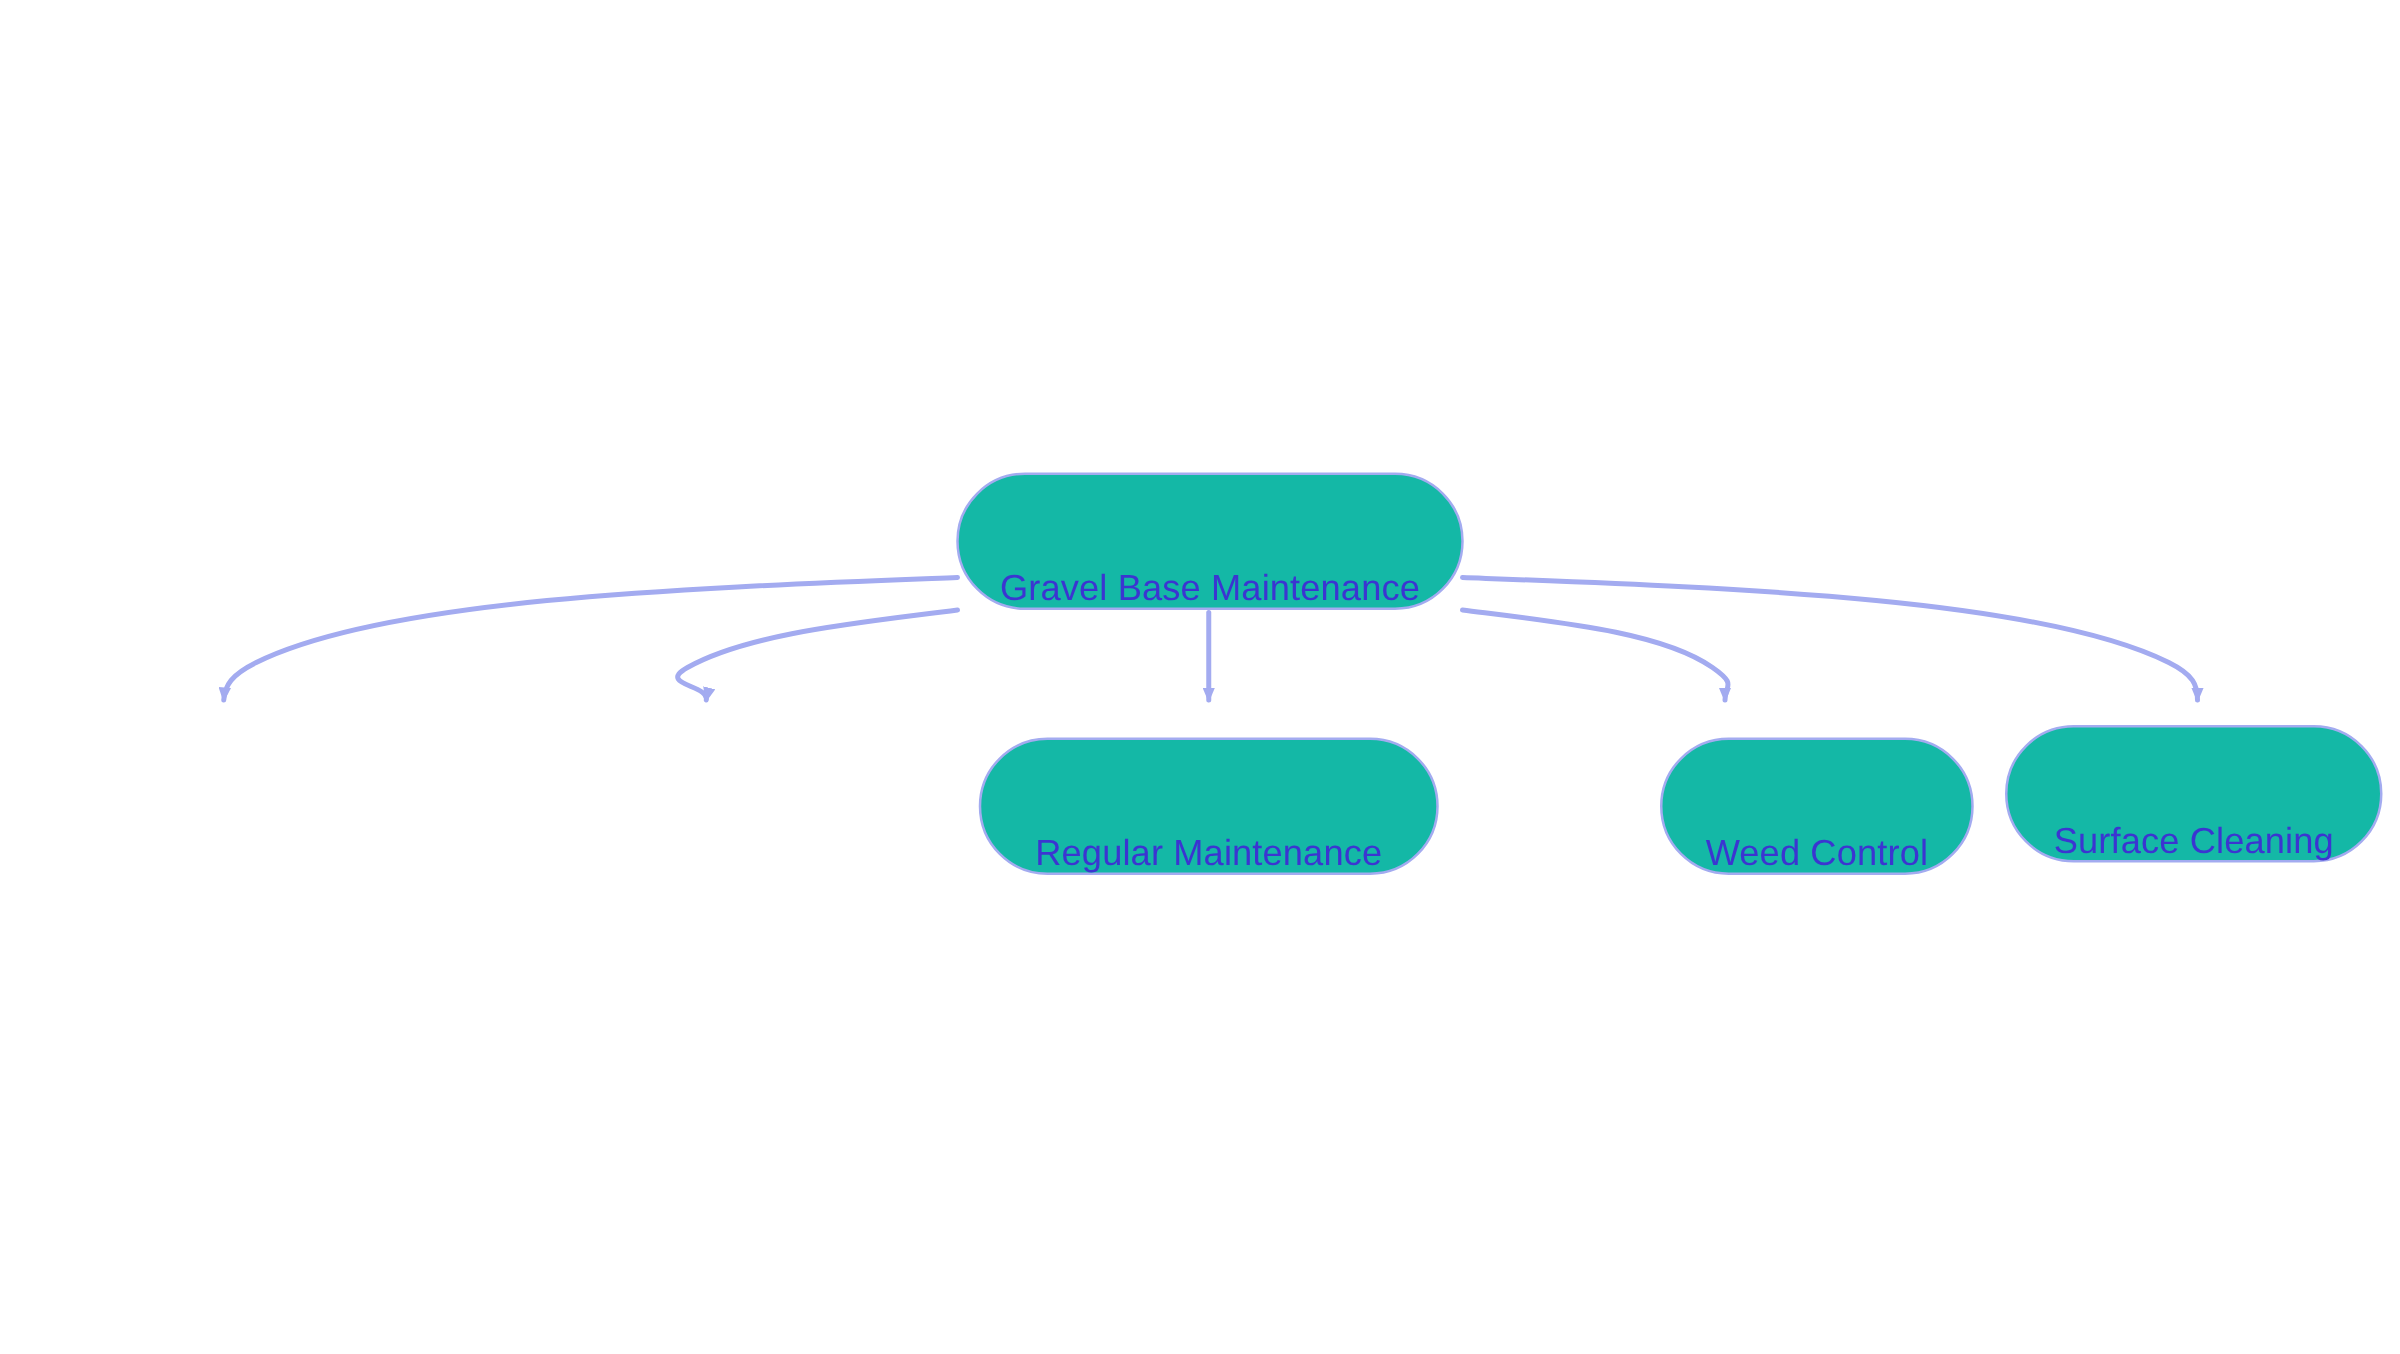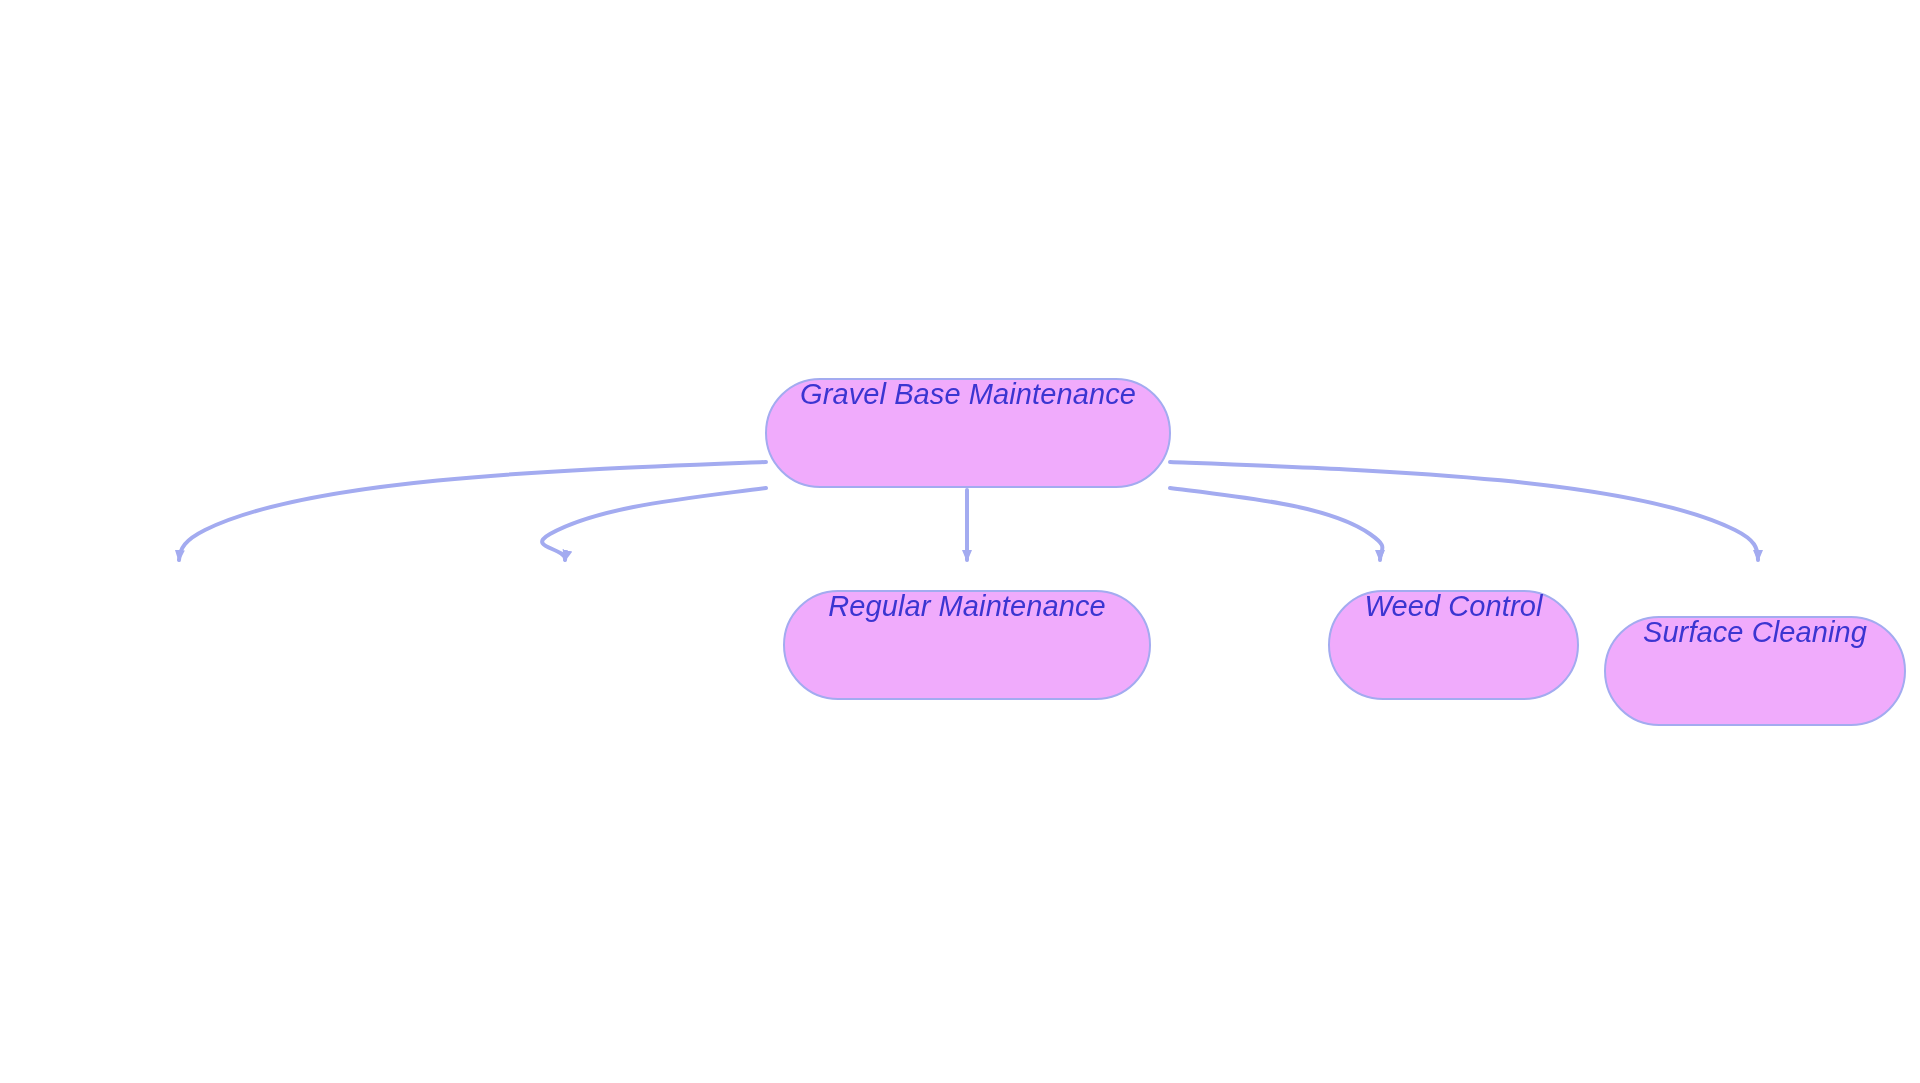--- a/index.html
+++ b/index.html
@@ -25,28 +25,27 @@
     left: 0;
     top: 0;
     width: 1920px;
     height: 1083px;
     pointer-events: none;
   }
   .node {
     position: absolute;
     box-sizing: border-box;
     display: flex;
-    align-items: flex-start;
+    align-items: flex-end;
     justify-content: center;
-    background: #f0abfc;
+    background: #14b8a6;
     border: 2px solid #a3abf0;
     border-radius: 60px;
     color: #3b35d1;
     white-space: nowrap;
-    font-style: italic;
   }
   .node-label {
     font-family: "Liberation Sans", sans-serif;
     font-size: 29px;
     font-weight: 400;
     letter-spacing: 0.1px;
     color: #3b35d1;
     line-height: 1;
   }
   #node-root {
@@ -74,21 +73,21 @@
     height: 110px;
   }
   #node-child-3 {
     left: 1328px;
     top: 590px;
     width: 251px;
     height: 110px;
   }
   #node-child-4 {
     left: 1604px;
-    top: 616px;
+    top: 580px;
     width: 302px;
     height: 110px;
   }
 </style>
 </head>
 <body>
 
 <div id="diagram-canvas">
 
   <svg id="edge-layer" viewBox="0 0 1920 1083" width="1920" height="1083" xmlns="http://www.w3.org/2000/svg">

